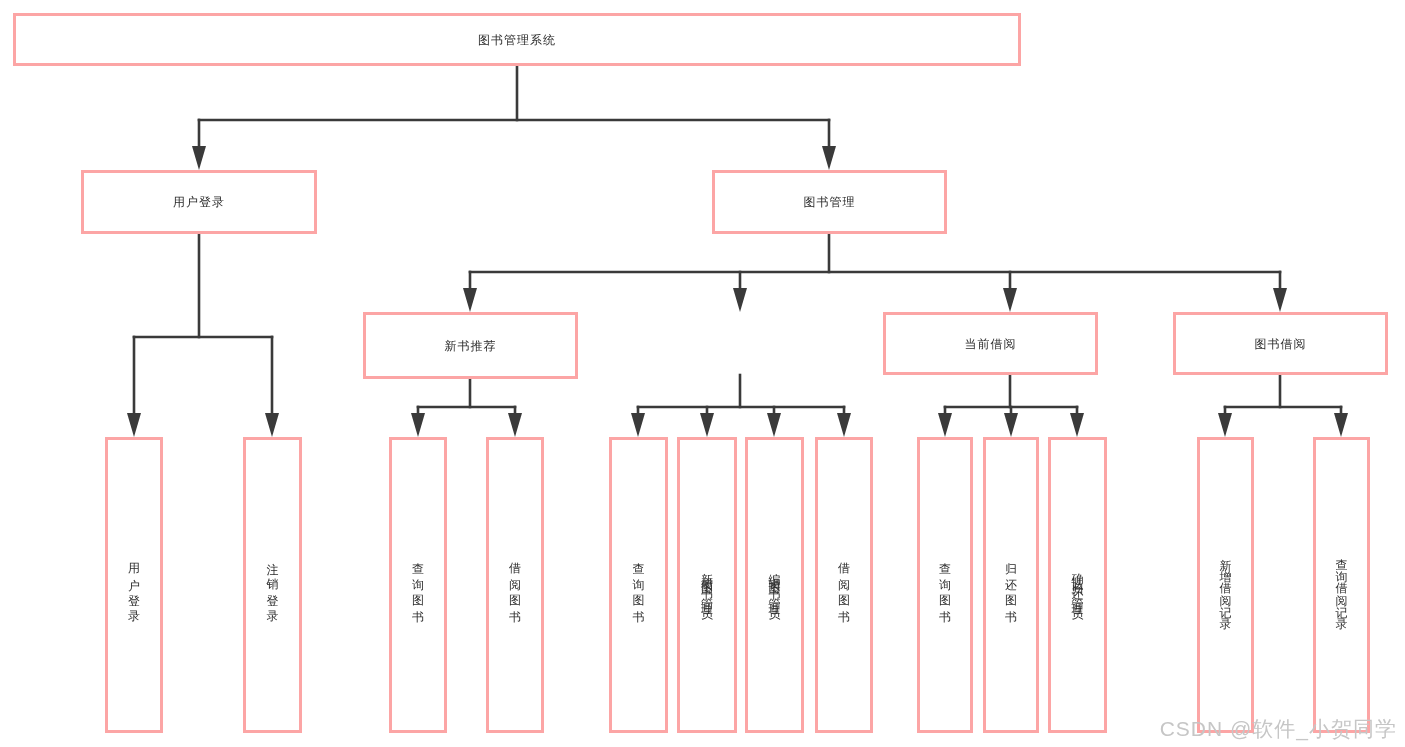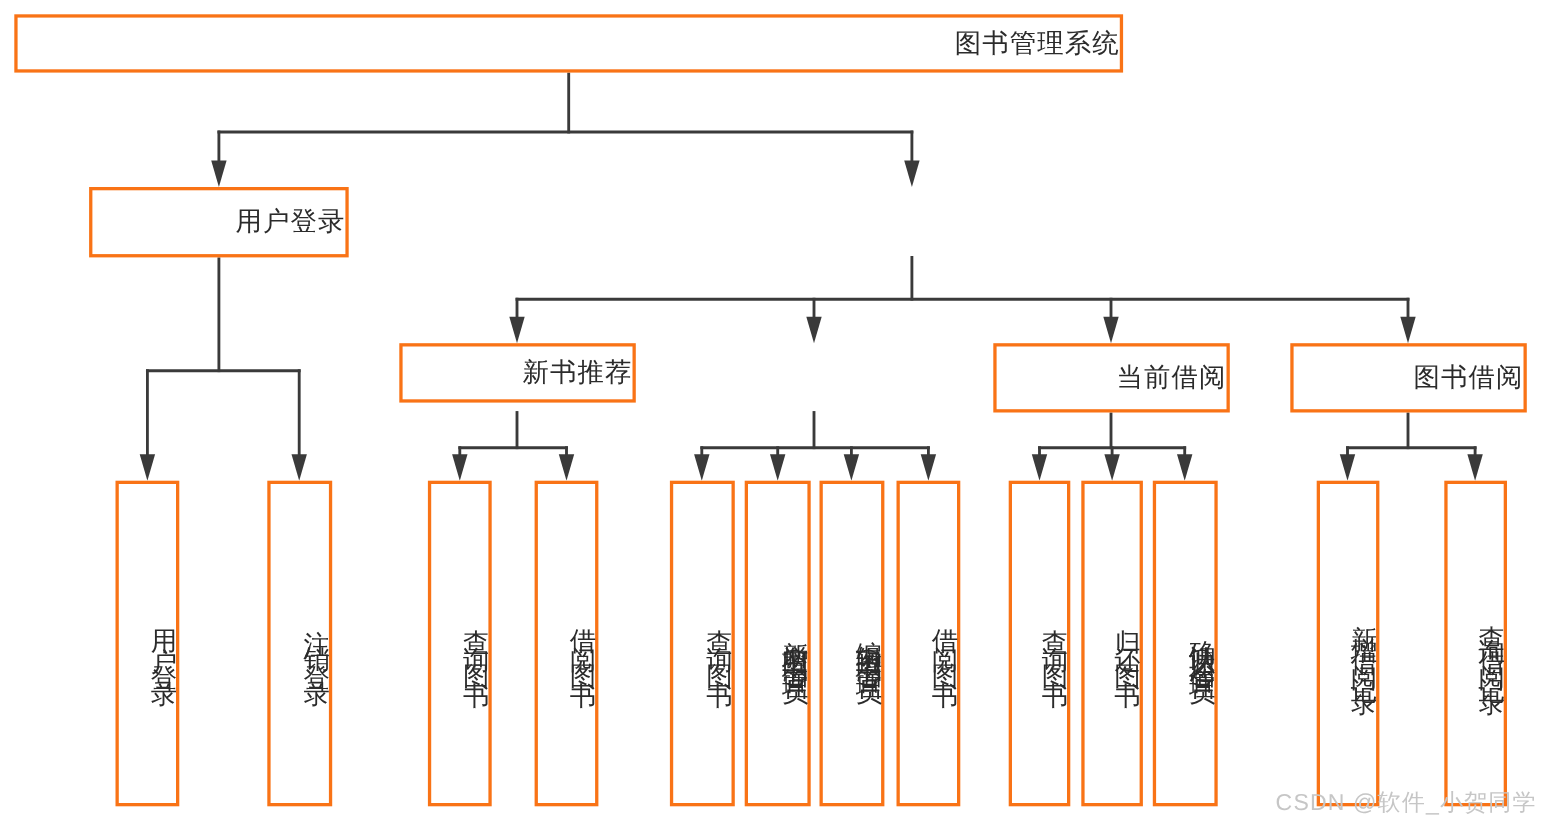--- a/index.html
+++ b/index.html
@@ -27,27 +27,27 @@
     stroke-width: 2.6;
     stroke-linecap: square;
   }
   .wires polygon {
     fill: #3a3a3a;
     stroke: none;
   }
   .node {
     position: absolute;
     box-sizing: border-box;
-    border: 3px solid #f97316;
+    border: 3px solid #fca5a5;
     background: #ffffff;
     display: flex;
     align-items: center;
-    justify-content: flex-end;
+    justify-content: center;
     color: #2b2b2b;
-    font-size: 24px;
+    font-size: 12px;
     letter-spacing: 1px;
     line-height: 1;
   }
   .leaf span {
     writing-mode: vertical-rl;
     text-orientation: mixed;
     white-space: nowrap;
   }
   .sp4  { letter-spacing: 16px; }
   .sp6  { letter-spacing: 12px; }
@@ -144,25 +144,28 @@
     </g>
   </svg>
 
   <div class="node" style="left:13px;top:13px;width:1008px;height:53px">
     <span>图书管理系统</span>
   </div>
 
   <div class="node" style="left:81px;top:170px;width:236px;height:64px">
     <span>用户登录</span>
   </div>
-
-  <div class="node" style="left:363px;top:312px;width:215px;height:54px">
+  <div class="node" style="left:712px;top:170px;width:235px;height:64px">
+    <span>图书管理</span>
+  </div>
+
+  <div class="node" style="left:363px;top:312px;width:215px;height:67px">
     <span>新书推荐</span>
   </div>
-  <div class="node" style="left:903px;top:312px;width:215px;height:63px">
+  <div class="node" style="left:883px;top:312px;width:215px;height:63px">
     <span>当前借阅</span>
   </div>
   <div class="node" style="left:1173px;top:312px;width:215px;height:63px">
     <span>图书借阅</span>
   </div>
 
   <div class="node leaf" style="left:105px;top:437px;width:58px;height:296px">
     <span class="sp4">用户登录</span>
   </div>
   <div class="node leaf" style="left:243px;top:437px;width:59px;height:296px">

